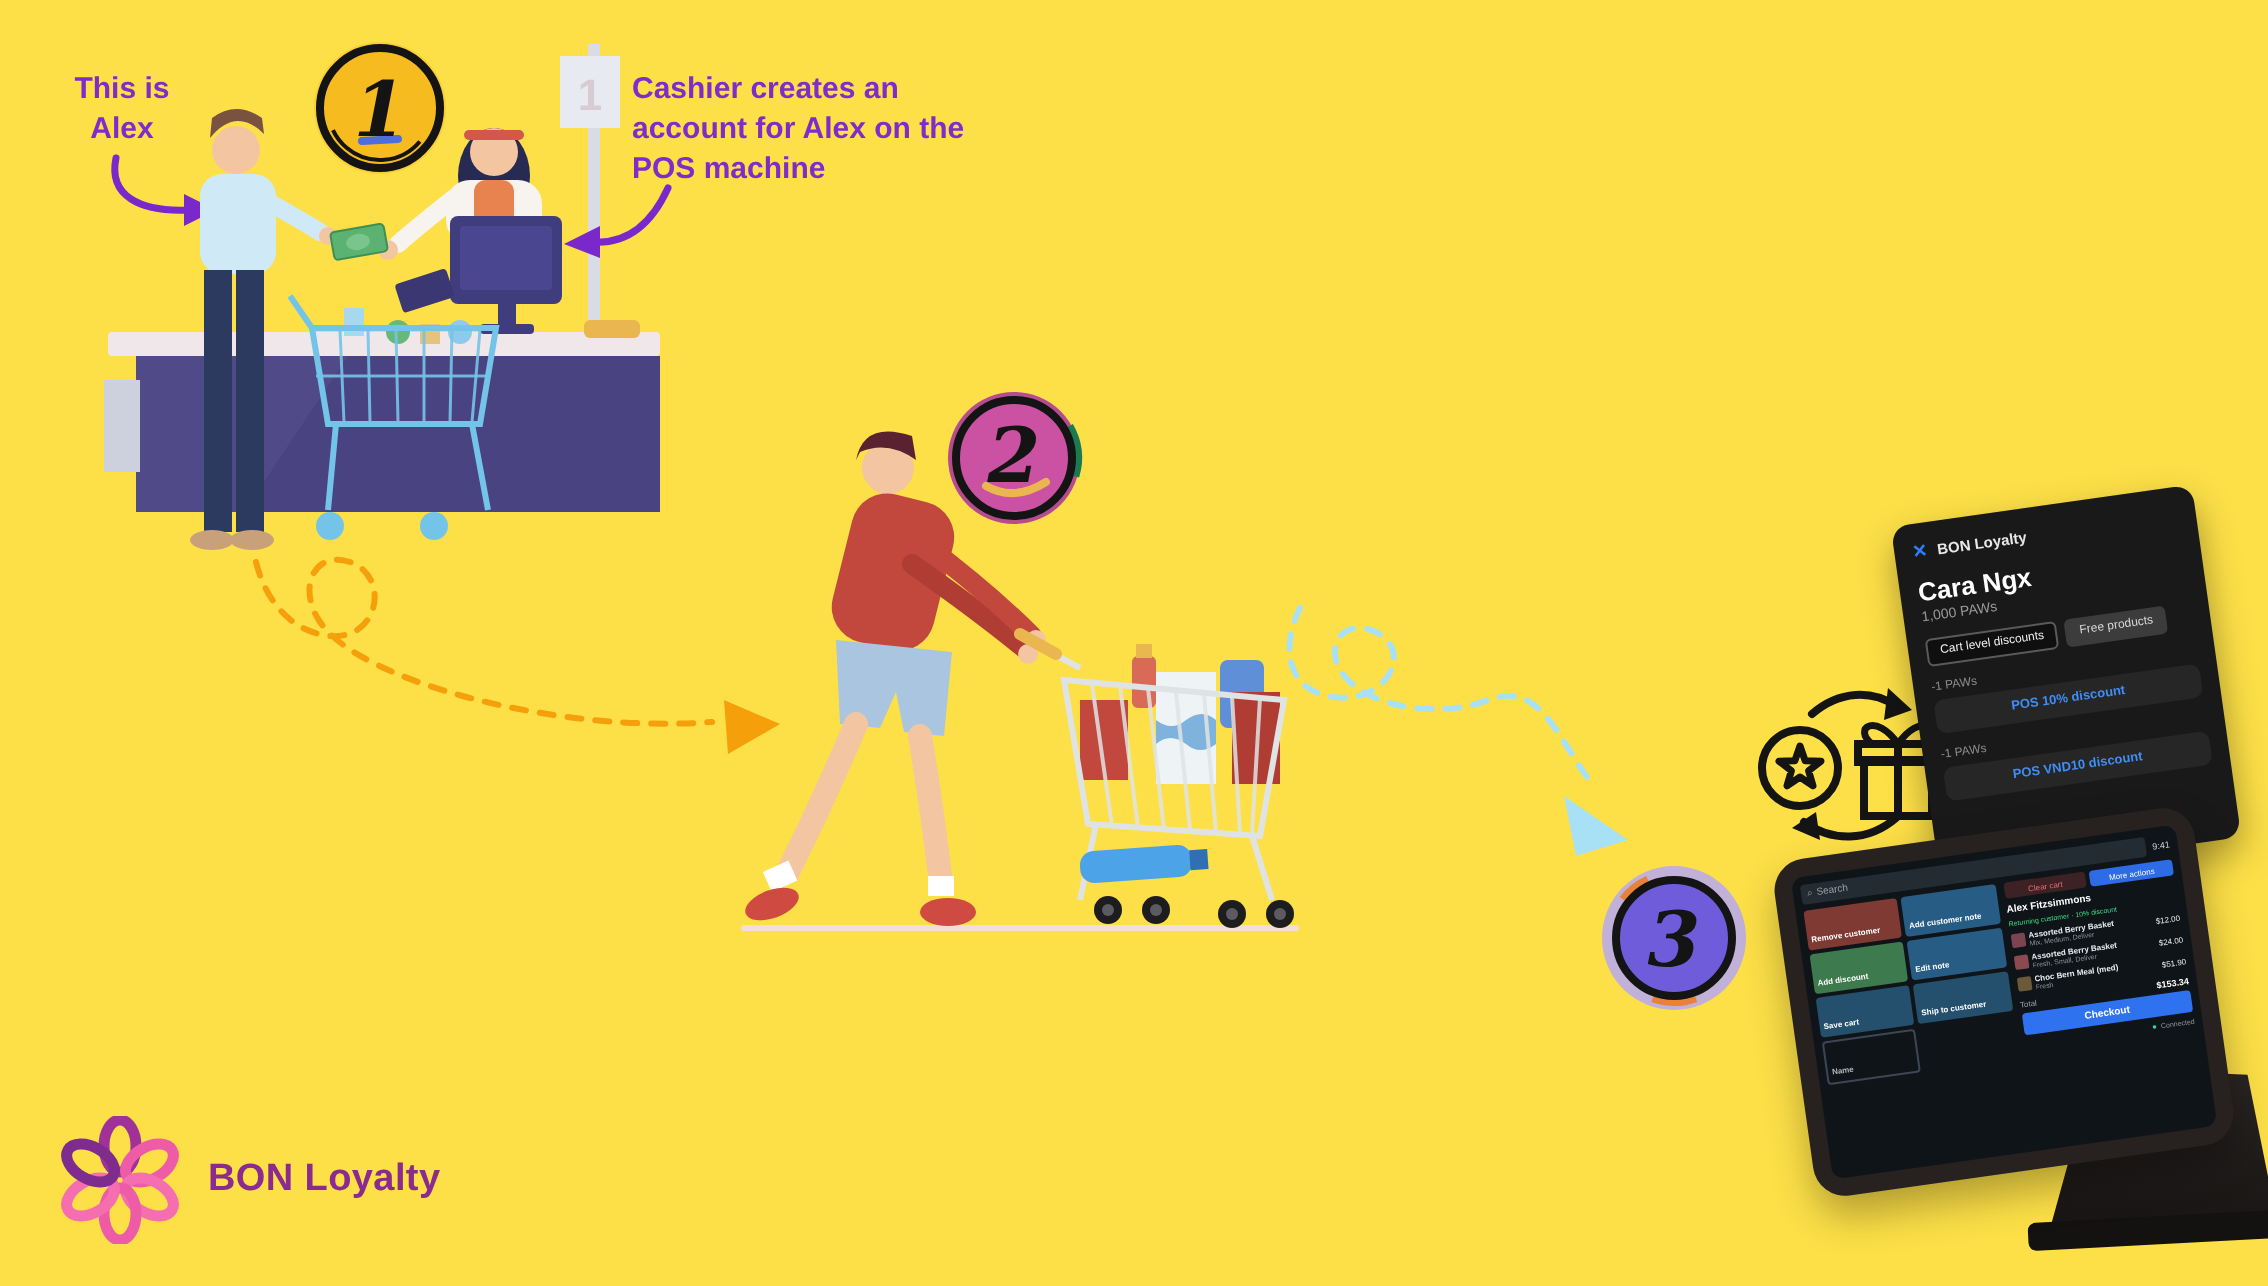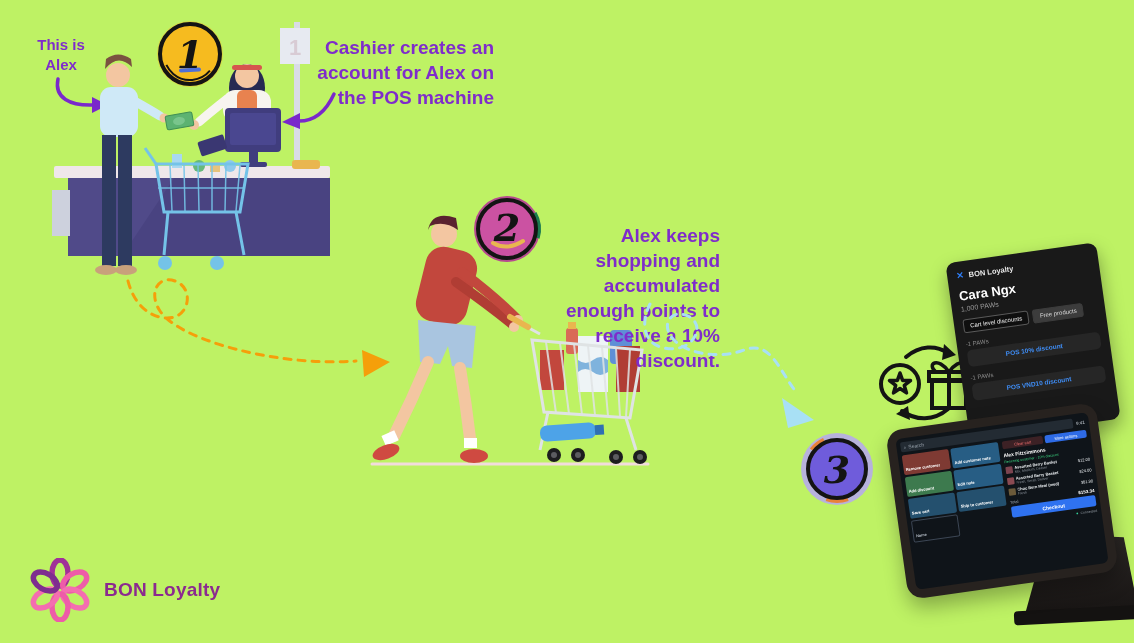--- a/index.html
+++ b/index.html
@@ -1,21 +1,21 @@
 <!DOCTYPE html>
 <html><head>
 <meta charset="utf-8">
 <style>
   html,body{margin:0;padding:0;background:#fff;}
-  .stage{position:relative;width:1134px;height:643px;background:#bef264;overflow:hidden;
+  .stage{position:relative;width:1134px;height:643px;background:#fde047;overflow:hidden;
          font-family:"Liberation Sans",sans-serif;}
   .abs{position:absolute;}
   
-  .caption{position:absolute;color:#7f2ccb;font-weight:bold;font-size:19px;line-height:1.32;
-           text-align:right;}
+  .caption{position:absolute;color:#7f2ccb;font-weight:bold;font-size:15px;line-height:1.32;
+           text-align:left;}
   .callout{position:absolute;color:#7f2ccb;font-weight:bold;font-size:15px;line-height:1.3;
            text-align:center;}
   
   .badge-num{font:italic 700 38px "DejaVu Serif",serif;}
   .lane-num{font:700 22px "Liberation Sans",sans-serif;}
   
   .brand{position:absolute;left:28px;top:558px;display:flex;align-items:center;gap:12px;}
   .brand-name{color:#8b2a8f;font-size:19px;font-weight:bold;letter-spacing:.2px;}
   
   .phone{position:absolute;left:957px;top:252px;width:152px;height:178px;background:#191919;
@@ -231,21 +231,20 @@
   </svg>
 
   <svg class="abs" style="left:469px;top:191px;" width="76" height="76" viewBox="0 0 76 76">
     <circle cx="38" cy="38" r="33" fill="#b64b8f"></circle>
     <circle cx="38" cy="38" r="32" fill="none" stroke="#1c7a50" stroke-width="4" stroke-dasharray="26 175" transform="rotate(-30 38 38)"></circle>
     <circle cx="38" cy="38" r="29" fill="#cb52a2" stroke="#141414" stroke-width="4"></circle>
     <path d="M24,52 Q38,60 54,50" fill="none" stroke="#e9b64f" stroke-width="4" stroke-linecap="round"></path>
     <text class="badge-num" x="38" y="50" text-anchor="middle" fill="#141414">2</text>
   </svg>
 
-  <div class="caption" style="left:538px;top:223px;width:182px;">Alex keeps shopping and accumulated enough points to receive a 10% discount.</div>
 
   <svg class="abs" style="left:632px;top:296px;" width="196" height="138" viewBox="0 0 196 138">
     <path d="M18,8 C8,28 12,48 32,52 C60,58 76,30 56,20 C38,12 28,30 42,44 C58,60 92,62 112,54 C138,44 146,72 164,96" fill="none" stroke="#a8e0f5" stroke-width="3" stroke-dasharray="7 7" stroke-linecap="round"></path>
     <polygon points="150,102 182,124 156,132" fill="#a8e0f5"></polygon>
   </svg>
 
   <svg class="abs" style="left:797px;top:429px;" width="80" height="80" viewBox="0 0 80 80">
     <circle cx="40" cy="40" r="36" fill="#b6a7f1" opacity="0.85"></circle>
     <circle cx="40" cy="40" r="32" fill="none" stroke="#e8823a" stroke-width="4" stroke-dasharray="22 60 16 110" transform="rotate(70 40 40)"></circle>
     <circle cx="40" cy="40" r="29" fill="#6f5cdb" stroke="#141414" stroke-width="4"></circle>

